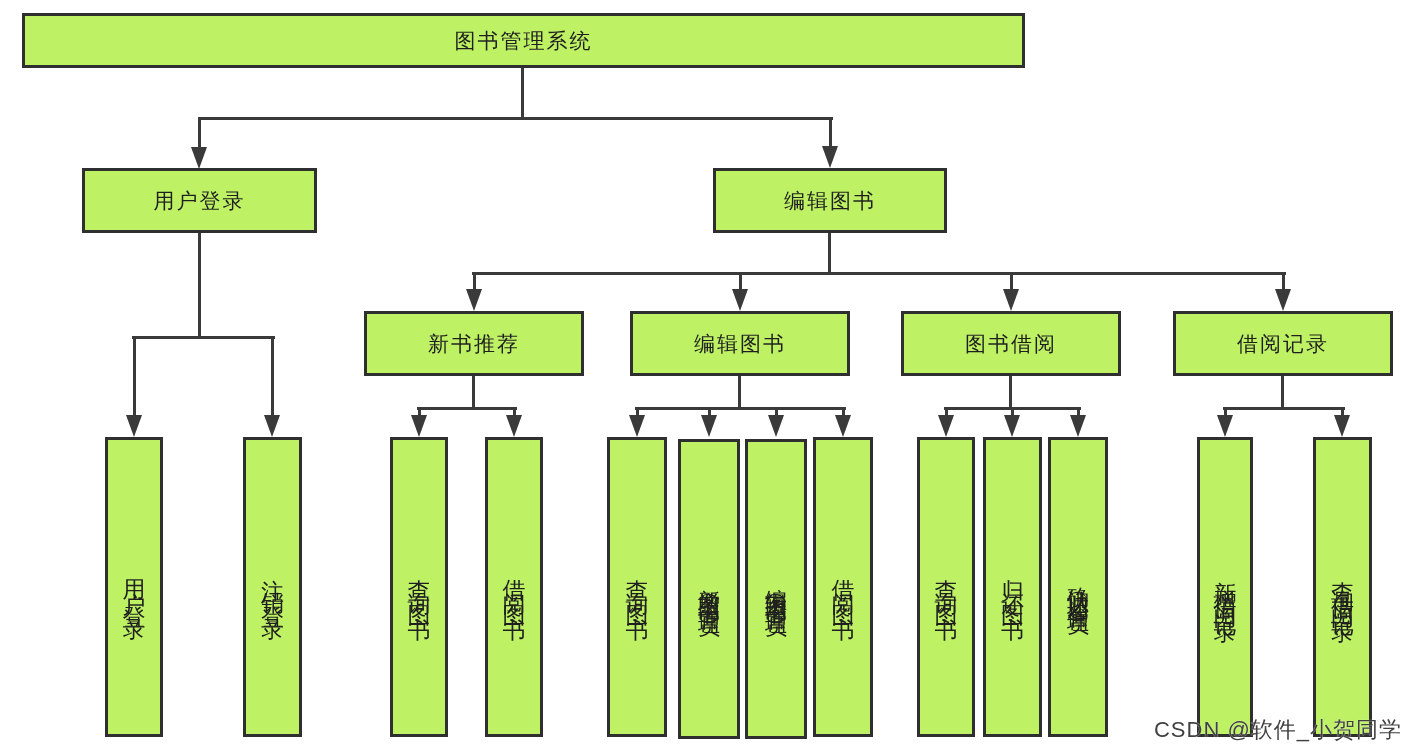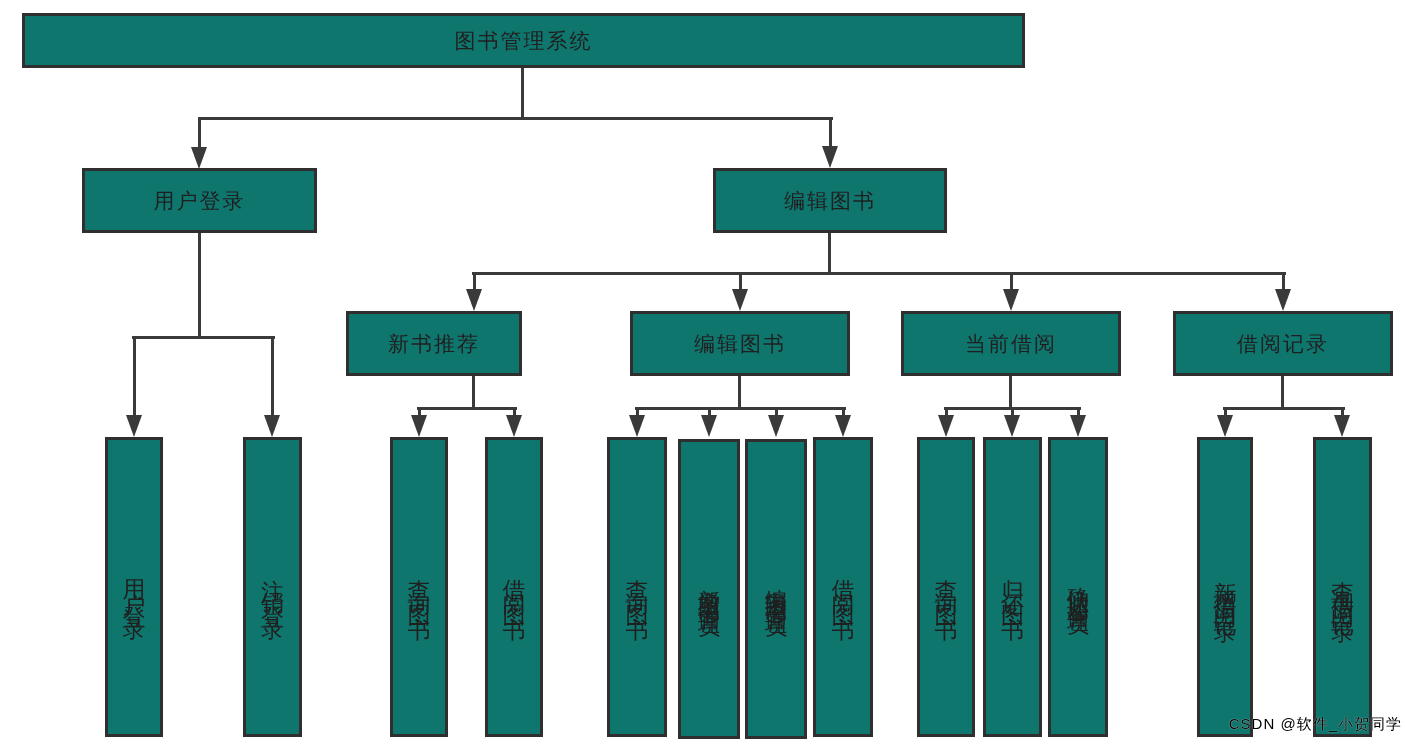--- a/index.html
+++ b/index.html
@@ -13,21 +13,21 @@
     width:1405px;height:747px;
     background:#ffffff;
     font-family:"Liberation Sans","DejaVu Sans",sans-serif;
     color:var(--text);
     overflow:hidden;
   }
   .node{
     position:absolute;
     box-sizing:border-box;
     border:3px solid var(--border);
-    background:#0f766e;
+    background:#bef264;
     display:flex;
     align-items:center;
     justify-content:center;
     font-size:21px;
     letter-spacing:2px;
     white-space:nowrap;
   }
   .node-v{font-size:23px;}
   .node-v span{
     writing-mode:vertical-rl;
@@ -44,22 +44,22 @@
     content:"";position:absolute;left:6.5px;top:0;bottom:19px;width:3px;background:var(--line);
   }
   .arrow::after{
     content:"";position:absolute;left:0;bottom:0;width:0;height:0;
     border-left:8px solid transparent;border-right:8px solid transparent;
     border-top:22px solid var(--line);
   }
   .watermark{
     position:absolute;
     right:3px;top:715px;
-    font-size:15px;
-    color:#000000;
+    font-size:22px;
+    color:#404040;
     letter-spacing:1px;
     z-index:5;
     text-shadow:0 0 1px #ffffff;
   }
 </style>
 </head>
 <body>
 
 <div id="canvas">
 
@@ -84,28 +84,28 @@
   <div class="arrow" style="left:126px;top:336px;height:101px;"></div>
   <div class="arrow" style="left:264px;top:336px;height:101px;"></div>
 
   <div class="vline" style="left:828px;top:233px;height:42px;"></div>
   <div class="hline" style="left:472px;top:272px;width:814px;"></div>
   <div class="arrow" style="left:466px;top:272px;height:39px;"></div>
   <div class="arrow" style="left:732px;top:272px;height:39px;"></div>
   <div class="arrow" style="left:1003px;top:272px;height:39px;"></div>
   <div class="arrow" style="left:1275px;top:272px;height:39px;"></div>
 
-  <div class="node" style="left:346px;top:311px;width:176px;height:65px;">
+  <div class="node" style="left:364px;top:311px;width:220px;height:65px;">
     <span>新书推荐</span>
   </div>
   <div class="node" style="left:630px;top:311px;width:220px;height:65px;">
     <span>编辑图书</span>
   </div>
   <div class="node" style="left:901px;top:311px;width:220px;height:65px;">
-    <span>当前借阅</span>
+    <span>图书借阅</span>
   </div>
   <div class="node" style="left:1173px;top:311px;width:220px;height:65px;">
     <span>借阅记录</span>
   </div>
 
   <div class="vline" style="left:472px;top:376px;height:34px;"></div>
   <div class="hline" style="left:417px;top:407px;width:100px;"></div>
   <div class="arrow" style="left:411px;top:407px;height:30px;"></div>
   <div class="arrow" style="left:506px;top:407px;height:30px;"></div>
 

